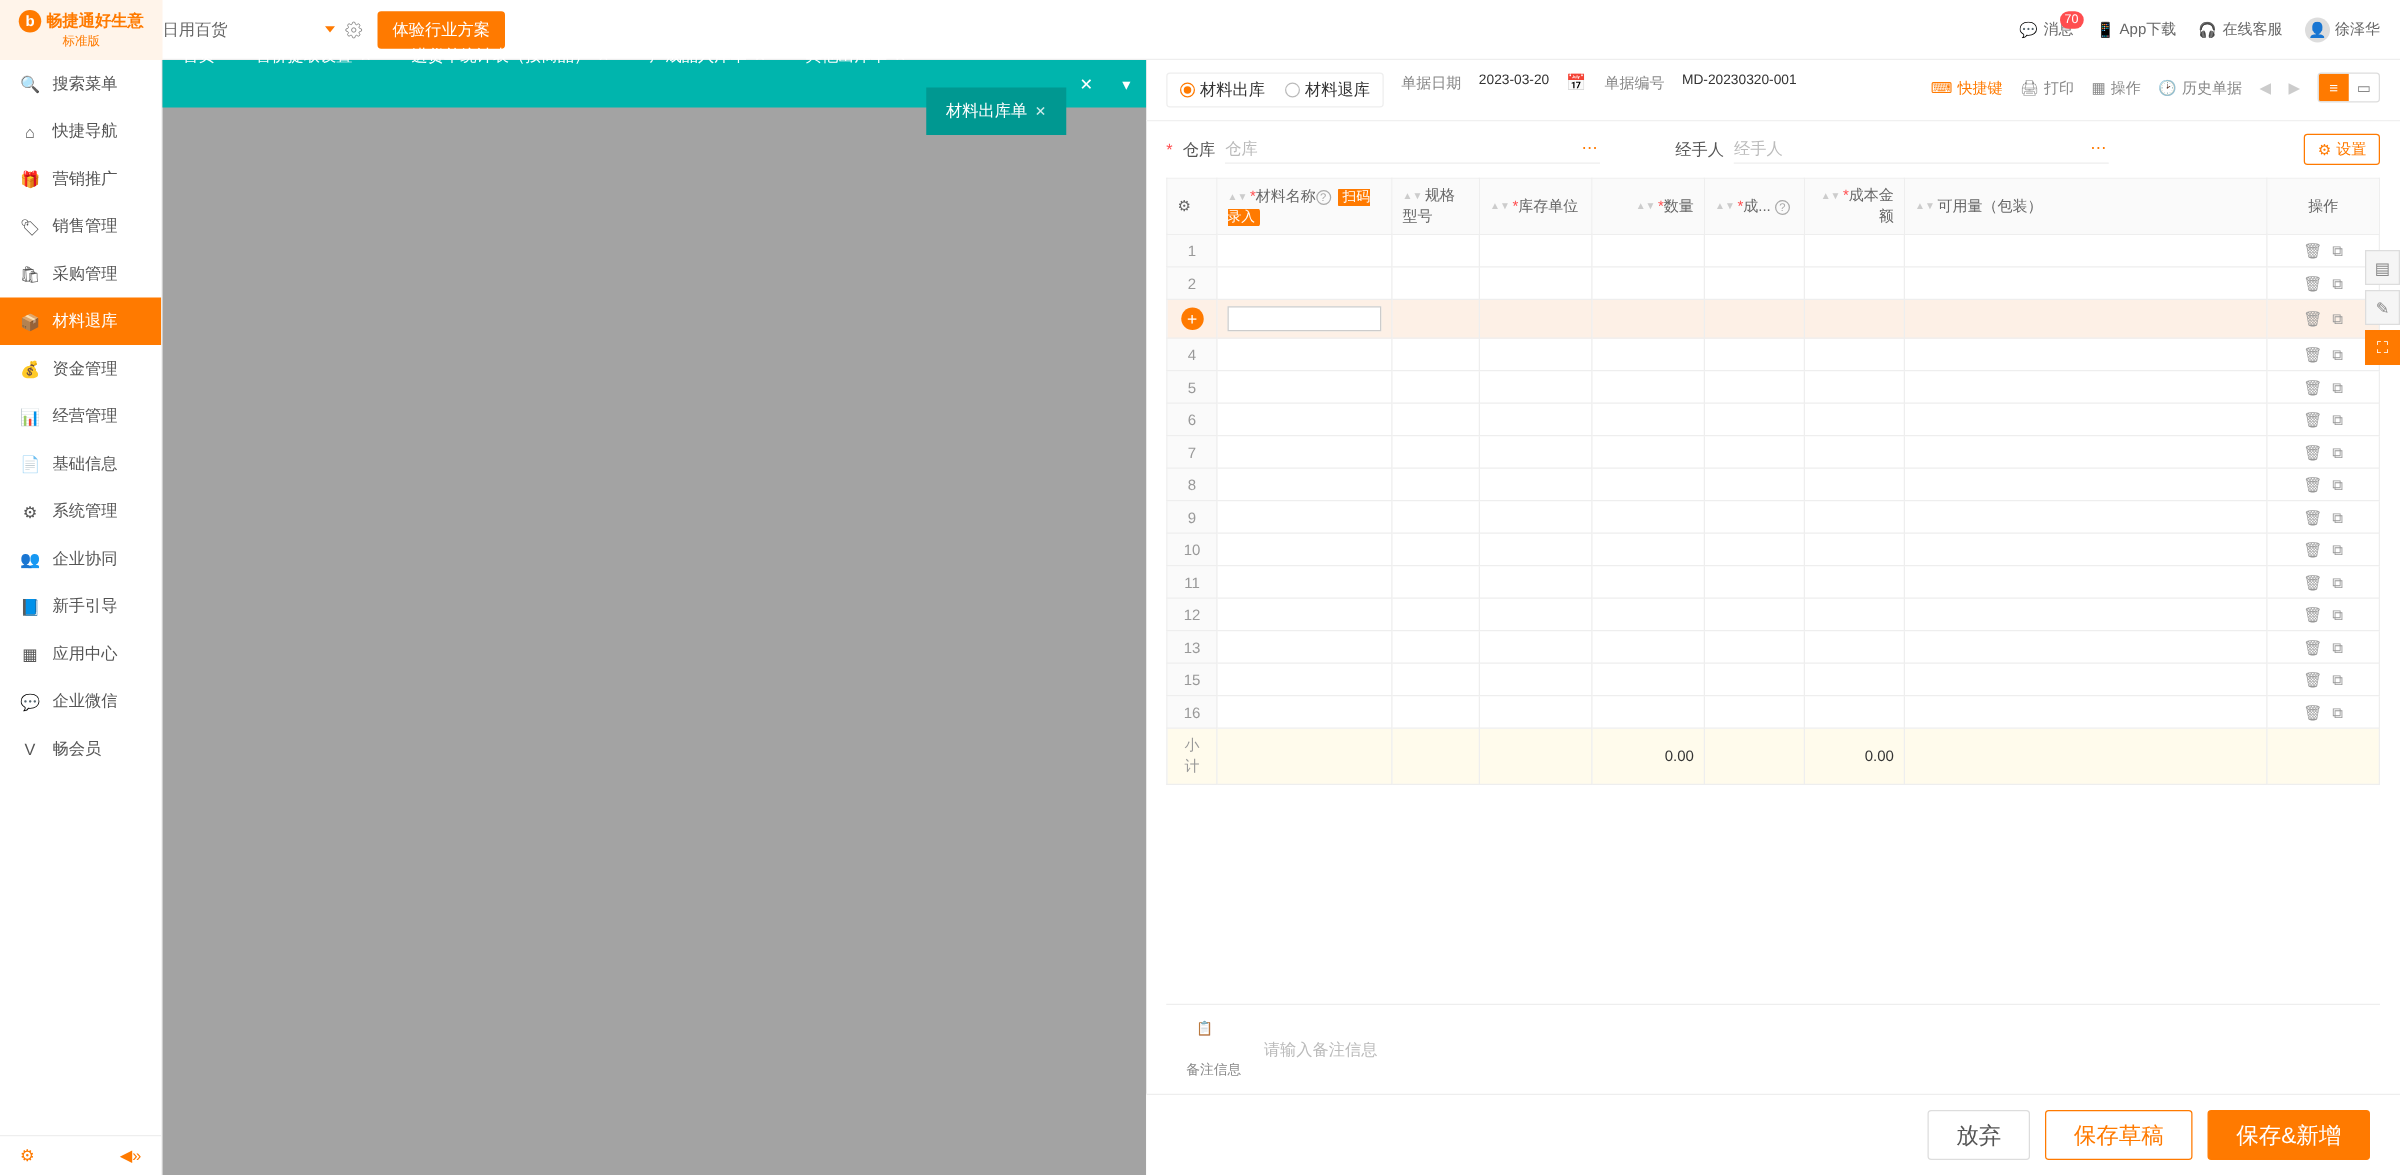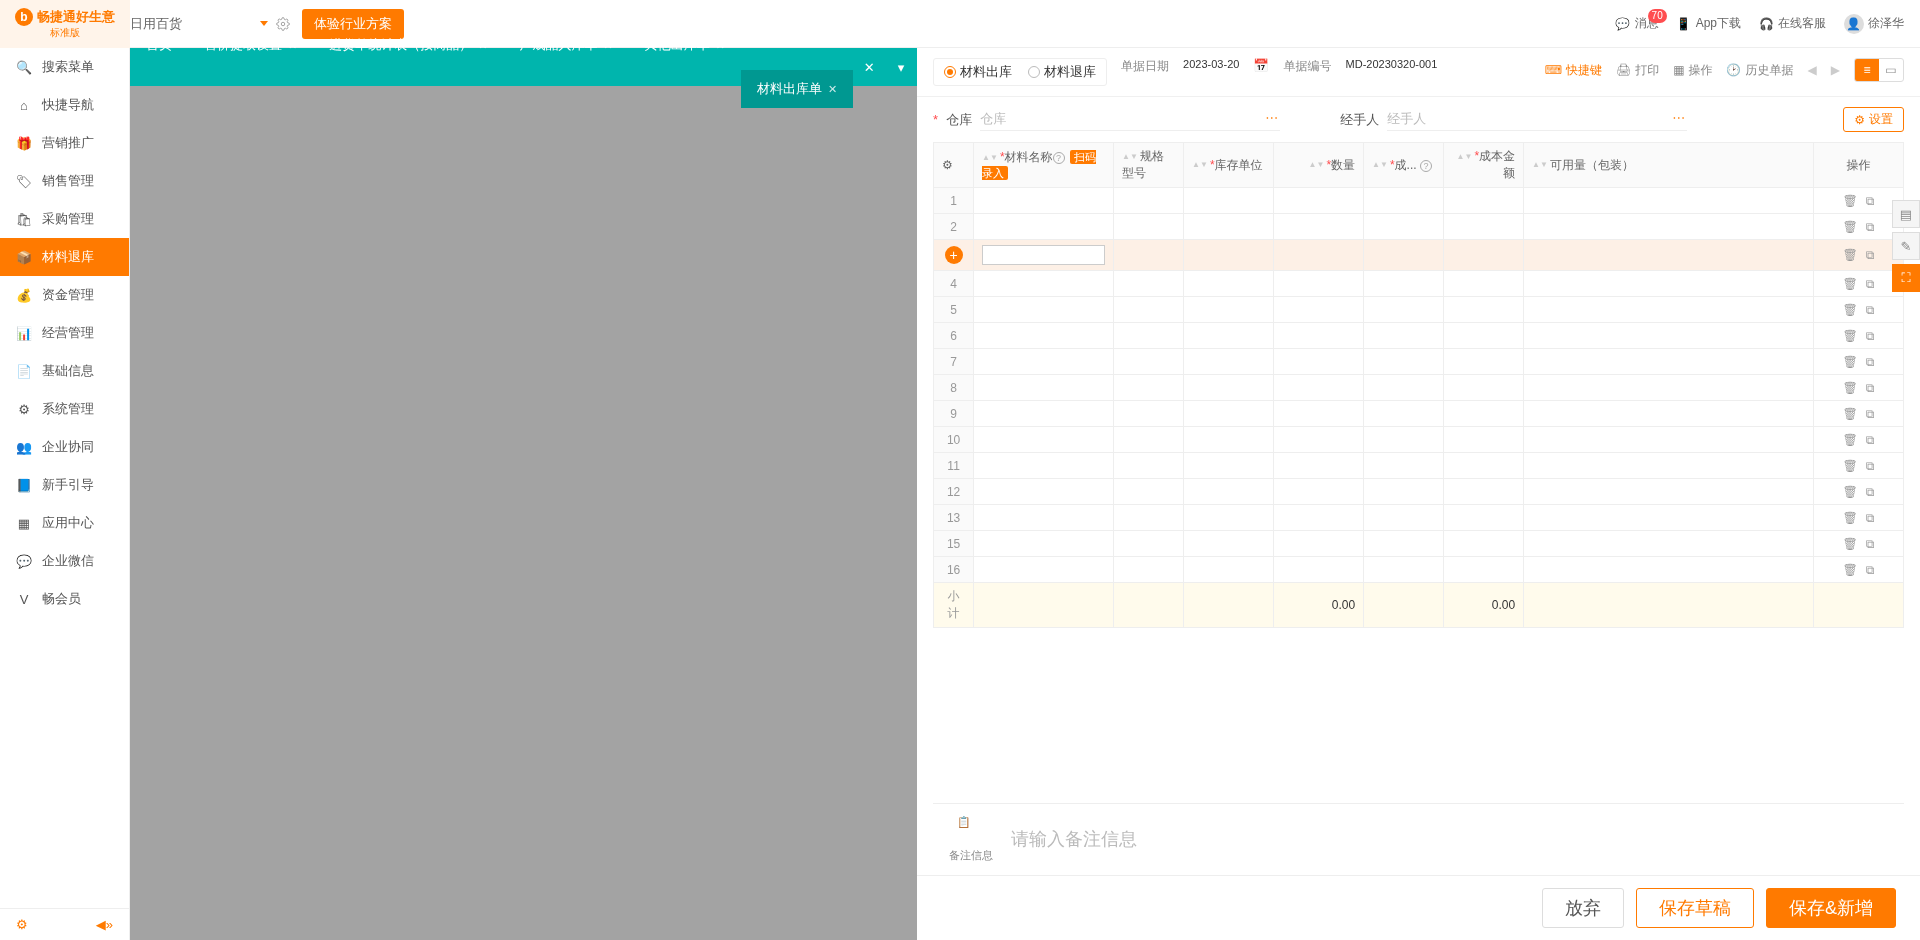--- a/index.html
+++ b/index.html
@@ -79,21 +79,21 @@
 tr.active-row td { background: #fdf0e6; }
 tr.active-row td.idx { background: #fdf0e6; }
 .add-btn { width: 18px; height: 18px; border-radius: 50%; background: #ff7a00; color:#fff; display:inline-flex; align-items:center; justify-content:center; font-size:14px; }
 .cell-input { width: 100%; border: 1px solid #ccc; padding: 2px 4px; font-size: 12px; height: 20px; background:#fff; }
 .row-ops { display:flex; gap:8px; justify-content:center; color:#999; }
 .row-ops span { cursor:pointer; }
 tr.subtotal td { background: #fffbec; font-weight: 500; }
 .remark-area { display: flex; padding: 12px 16px; gap: 12px; border-top: 1px solid #eee; margin: 0 16px; }
 .remark-icon { display: flex; flex-direction: column; align-items: center; color: #888; font-size: 11px; gap: 4px; }
 .remark-icon .ri { width: 28px; height: 28px; color: #00b5ad; }
-.remark-input { flex: 1; border: none; outline: none; font-size: 18px; color: #333; padding: 6px; }
+.remark-input { flex: 1; border: none; outline: none; font-size: 13px; color: #333; padding: 6px; }
 .remark-input::placeholder { color: #bbb; }
 .footer-actions { display: flex; justify-content: flex-end; gap: 12px; padding: 12px 24px; border-top: 1px solid #eee; background:#fff; }
 .btn { padding: 7px 22px; border-radius: 3px; cursor: pointer; font-size: 18px; }
 .btn-default { background: #fff; border: 1px solid #ddd; color: #555; }
 .btn-outline-orange { background: #fff; border: 1px solid #ff7a00; color: #ff7a00; text-align: center; }
 .btn-primary { background: #ff7a00; border: 1px solid #ff7a00; color: #fff; }
 .side-tools { position: fixed; right: 0; top: 200px; display: flex; flex-direction: column; gap: 4px; }
 .side-tools .st { width: 28px; height: 28px; background: #f5f5f5; border: 1px solid #ddd; display:flex; align-items:center; justify-content:center; cursor:pointer; color:#888; }
 .side-tools .st.active { background: #ff7a00; color:#fff; border-color:#ff7a00; }
 </style>

